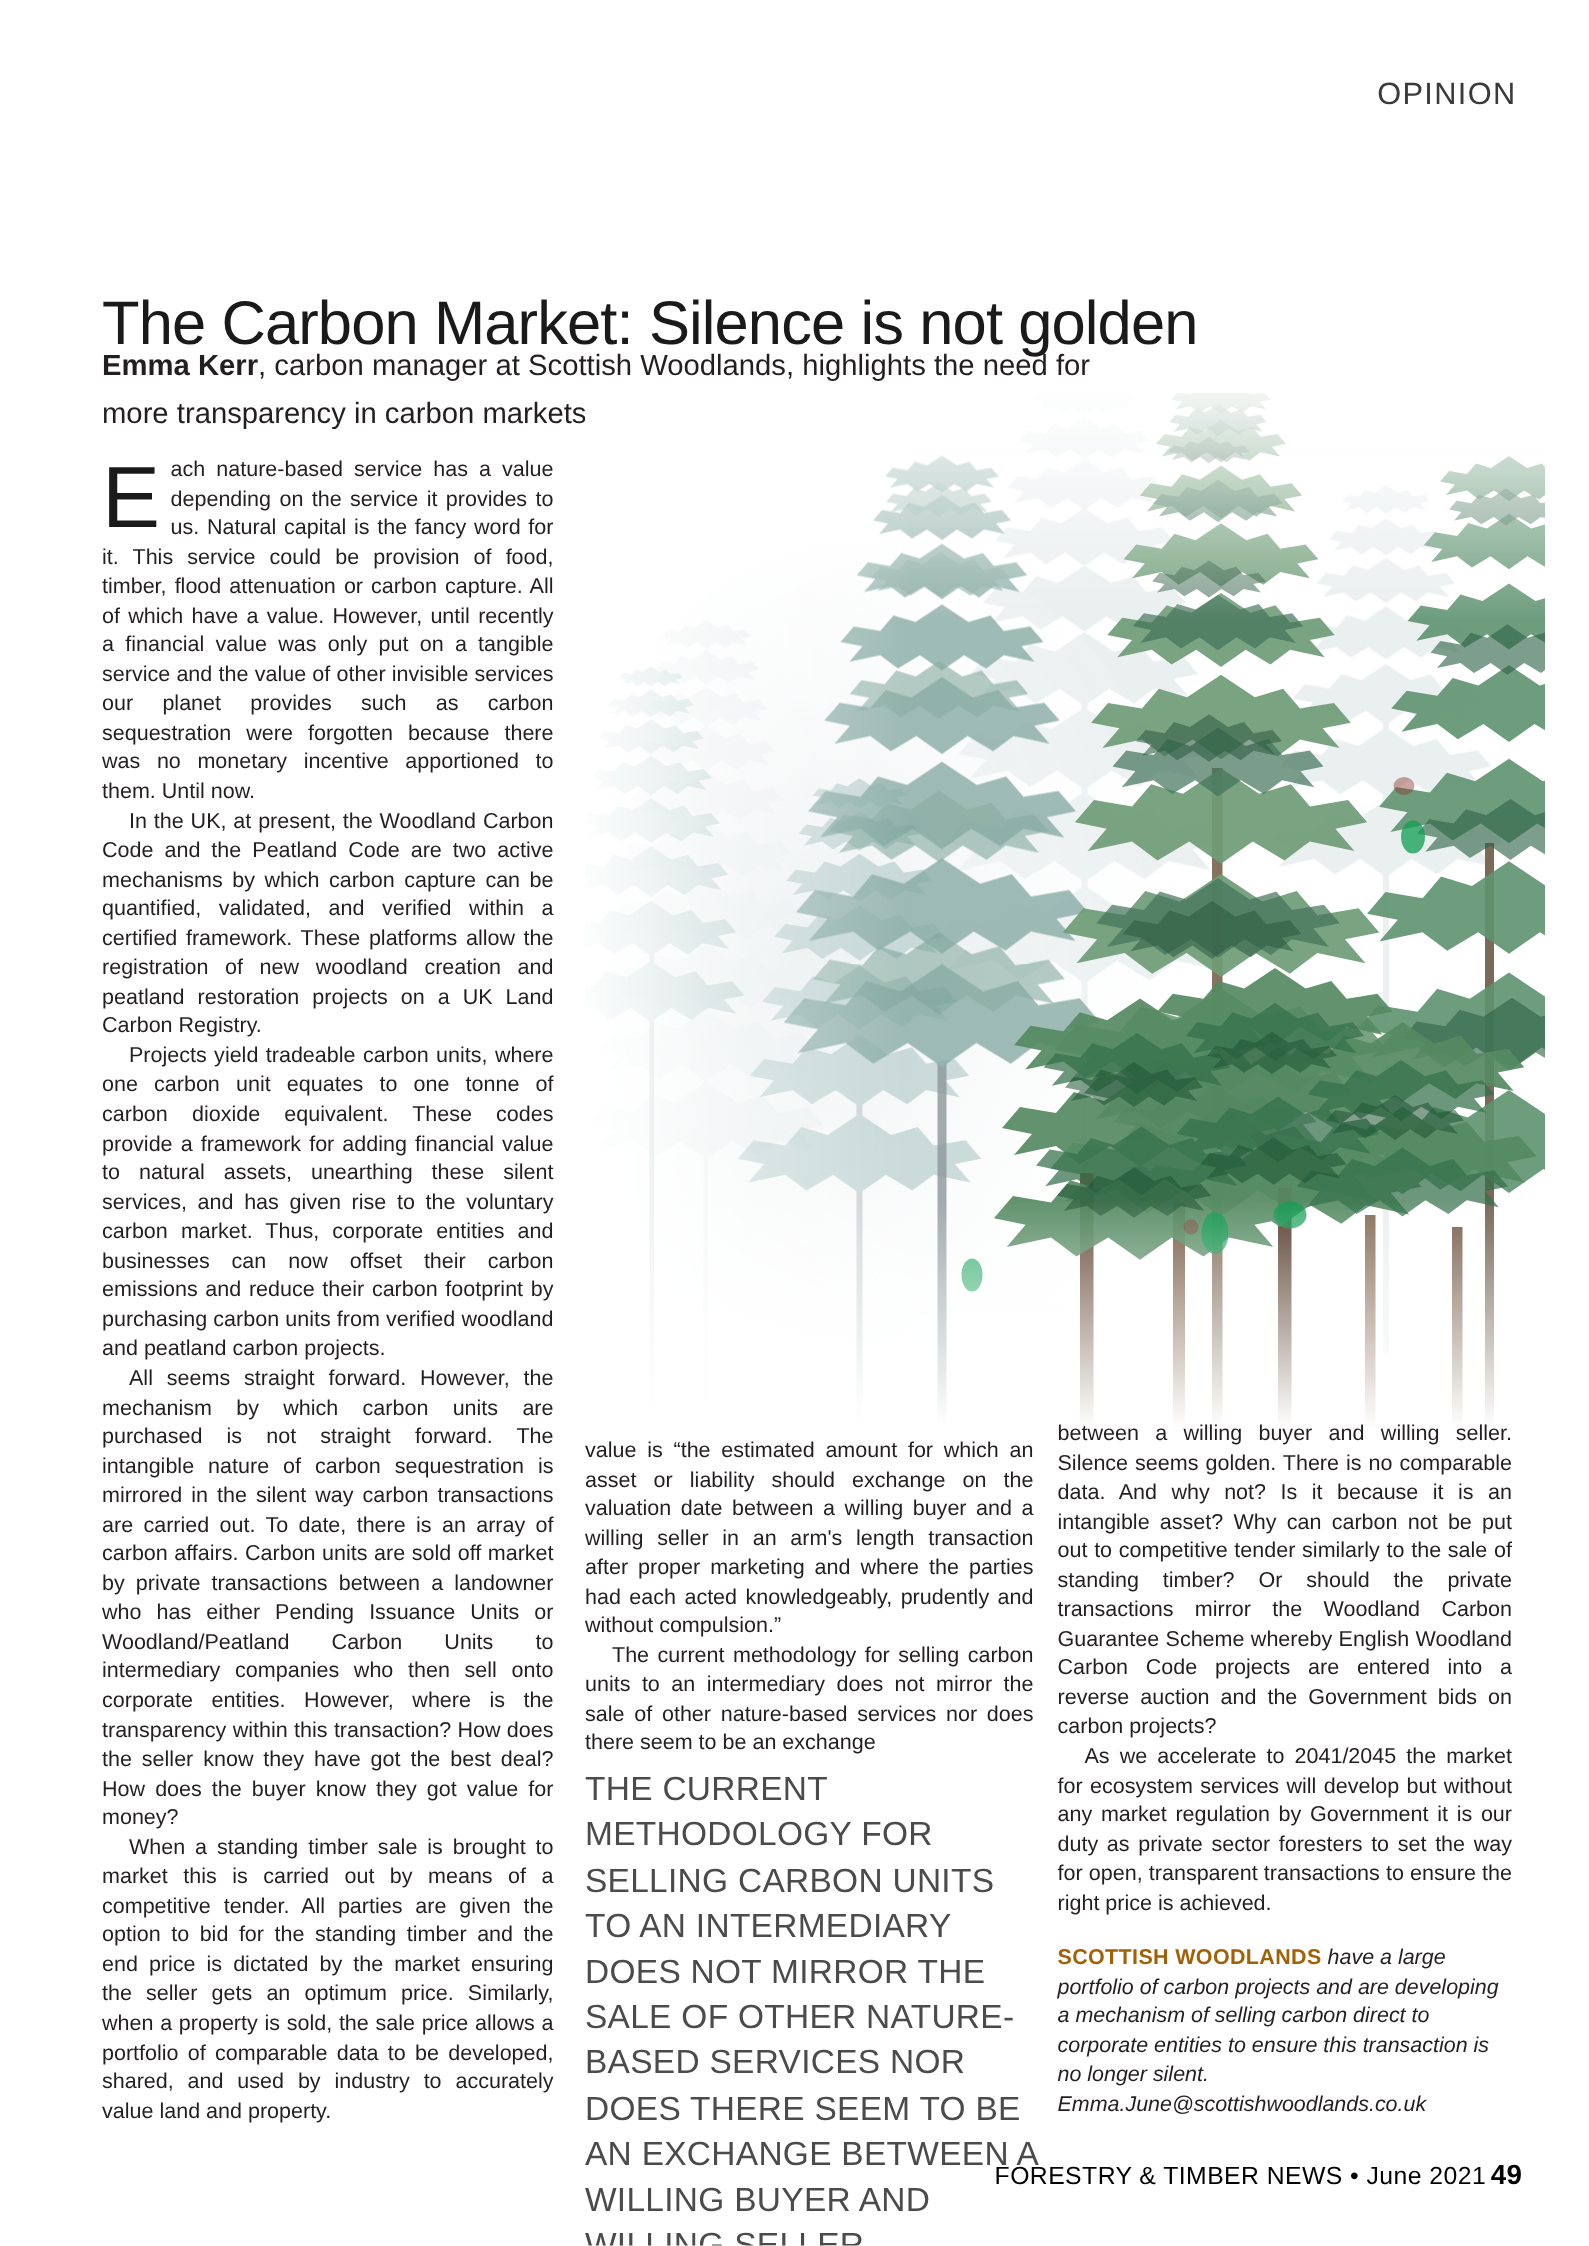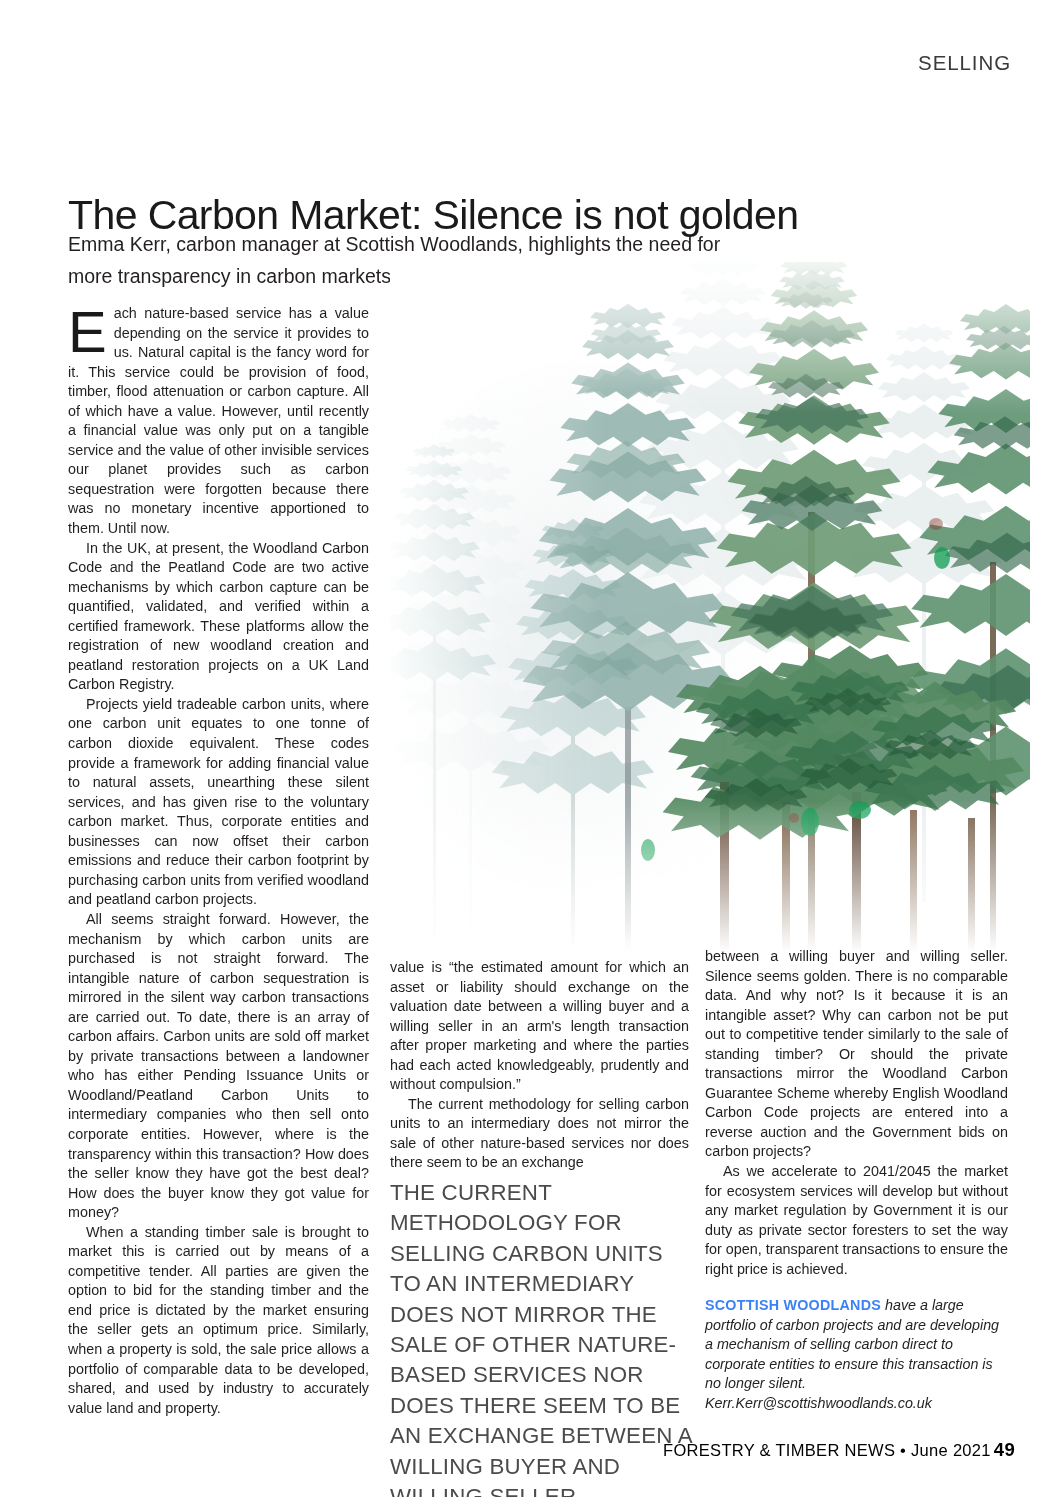--- a/index.html
+++ b/index.html
@@ -50,21 +50,21 @@
   .standfirst {
     position: absolute;
     top: 228px;
     left: 68px;
     width: 700px;
     font-size: 19.5px;
     line-height: 32px;
     color: #231f20;
     font-weight: 400;
   }
-  .standfirst b { font-weight: 400; }
+  .standfirst b { font-weight: 700; }
 
   
   .illustration {
     position: absolute;
     left: 390px;
     top: 262px;
     width: 640px;
     height: 690px;
     overflow: hidden;
   }
@@ -159,21 +159,21 @@
     font-weight: 700;
     font-size: 18.5px;
     margin-left: 3px;
   }
 </style>
 </head>
 <body>
 
 <div class="page">
 
-  <div class="running-head">SELLING</div>
+  <div class="running-head">OPINION</div>
 
   <h1 class="headline">The Carbon Market: Silence is not golden</h1>
 
   <div class="standfirst">
     <b>Emma Kerr</b><span>, carbon manager at Scottish Woodlands, highlights the need for more transparency in carbon markets.</span>
   </div>
 
   <div class="illustration">
     <svg width="640" height="690" viewBox="0 0 640 690" xmlns="http://www.w3.org/2000/svg">
       <defs>
@@ -412,21 +412,21 @@
   </div>
 
   <div class="col" id="col3">
     <p class="first">between a willing buyer and willing seller. Silence seems golden. There is no comparable data. And why not? Is it because it is an intangible asset? Why can carbon not be put out to competitive tender similarly to the sale of standing timber? Or should the private transactions mirror the Woodland Carbon Guarantee Scheme whereby English Woodland Carbon Code projects are entered into a reverse auction and the Government bids on carbon projects?</p>
     <p>As we accelerate to 2041/2045 the market for ecosystem services will develop but without any market regulation by Government it is our duty as private sector foresters to set the way for open, transparent transactions to ensure the right price is achieved.</p>
   </div>
 
   <div class="pullquote">THE CURRENT METHODOLOGY FOR SELLING CARBON UNITS TO AN INTERMEDIARY DOES NOT MIRROR THE SALE OF OTHER NATURE-BASED SERVICES NOR DOES THERE SEEM TO BE AN EXCHANGE BETWEEN A WILLING BUYER AND WILLING SELLER.</div>
 
   <div class="bio">
-    <span class="org" style="color: #3b82f6;">SCOTTISH WOODLANDS</span><span> have a large portfolio of carbon projects and are developing a mechanism of selling carbon direct to corporate entities to ensure this transaction is no longer silent.</span>
-    <span>Kerr.Kerr@scottishwoodlands.co.uk</span>
+    <span class="org" style="color: #a16207;">SCOTTISH WOODLANDS</span><span> have a large portfolio of carbon projects and are developing a mechanism of selling carbon direct to corporate entities to ensure this transaction is no longer silent.</span>
+    <span>Emma.June@scottishwoodlands.co.uk</span>
   </div>
 
   <div class="footer">
     <span>FORESTRY &amp; TIMBER NEWS • June 2021</span><span class="folio">49</span>
   </div>
 
 </div>
 
 </body></html>

